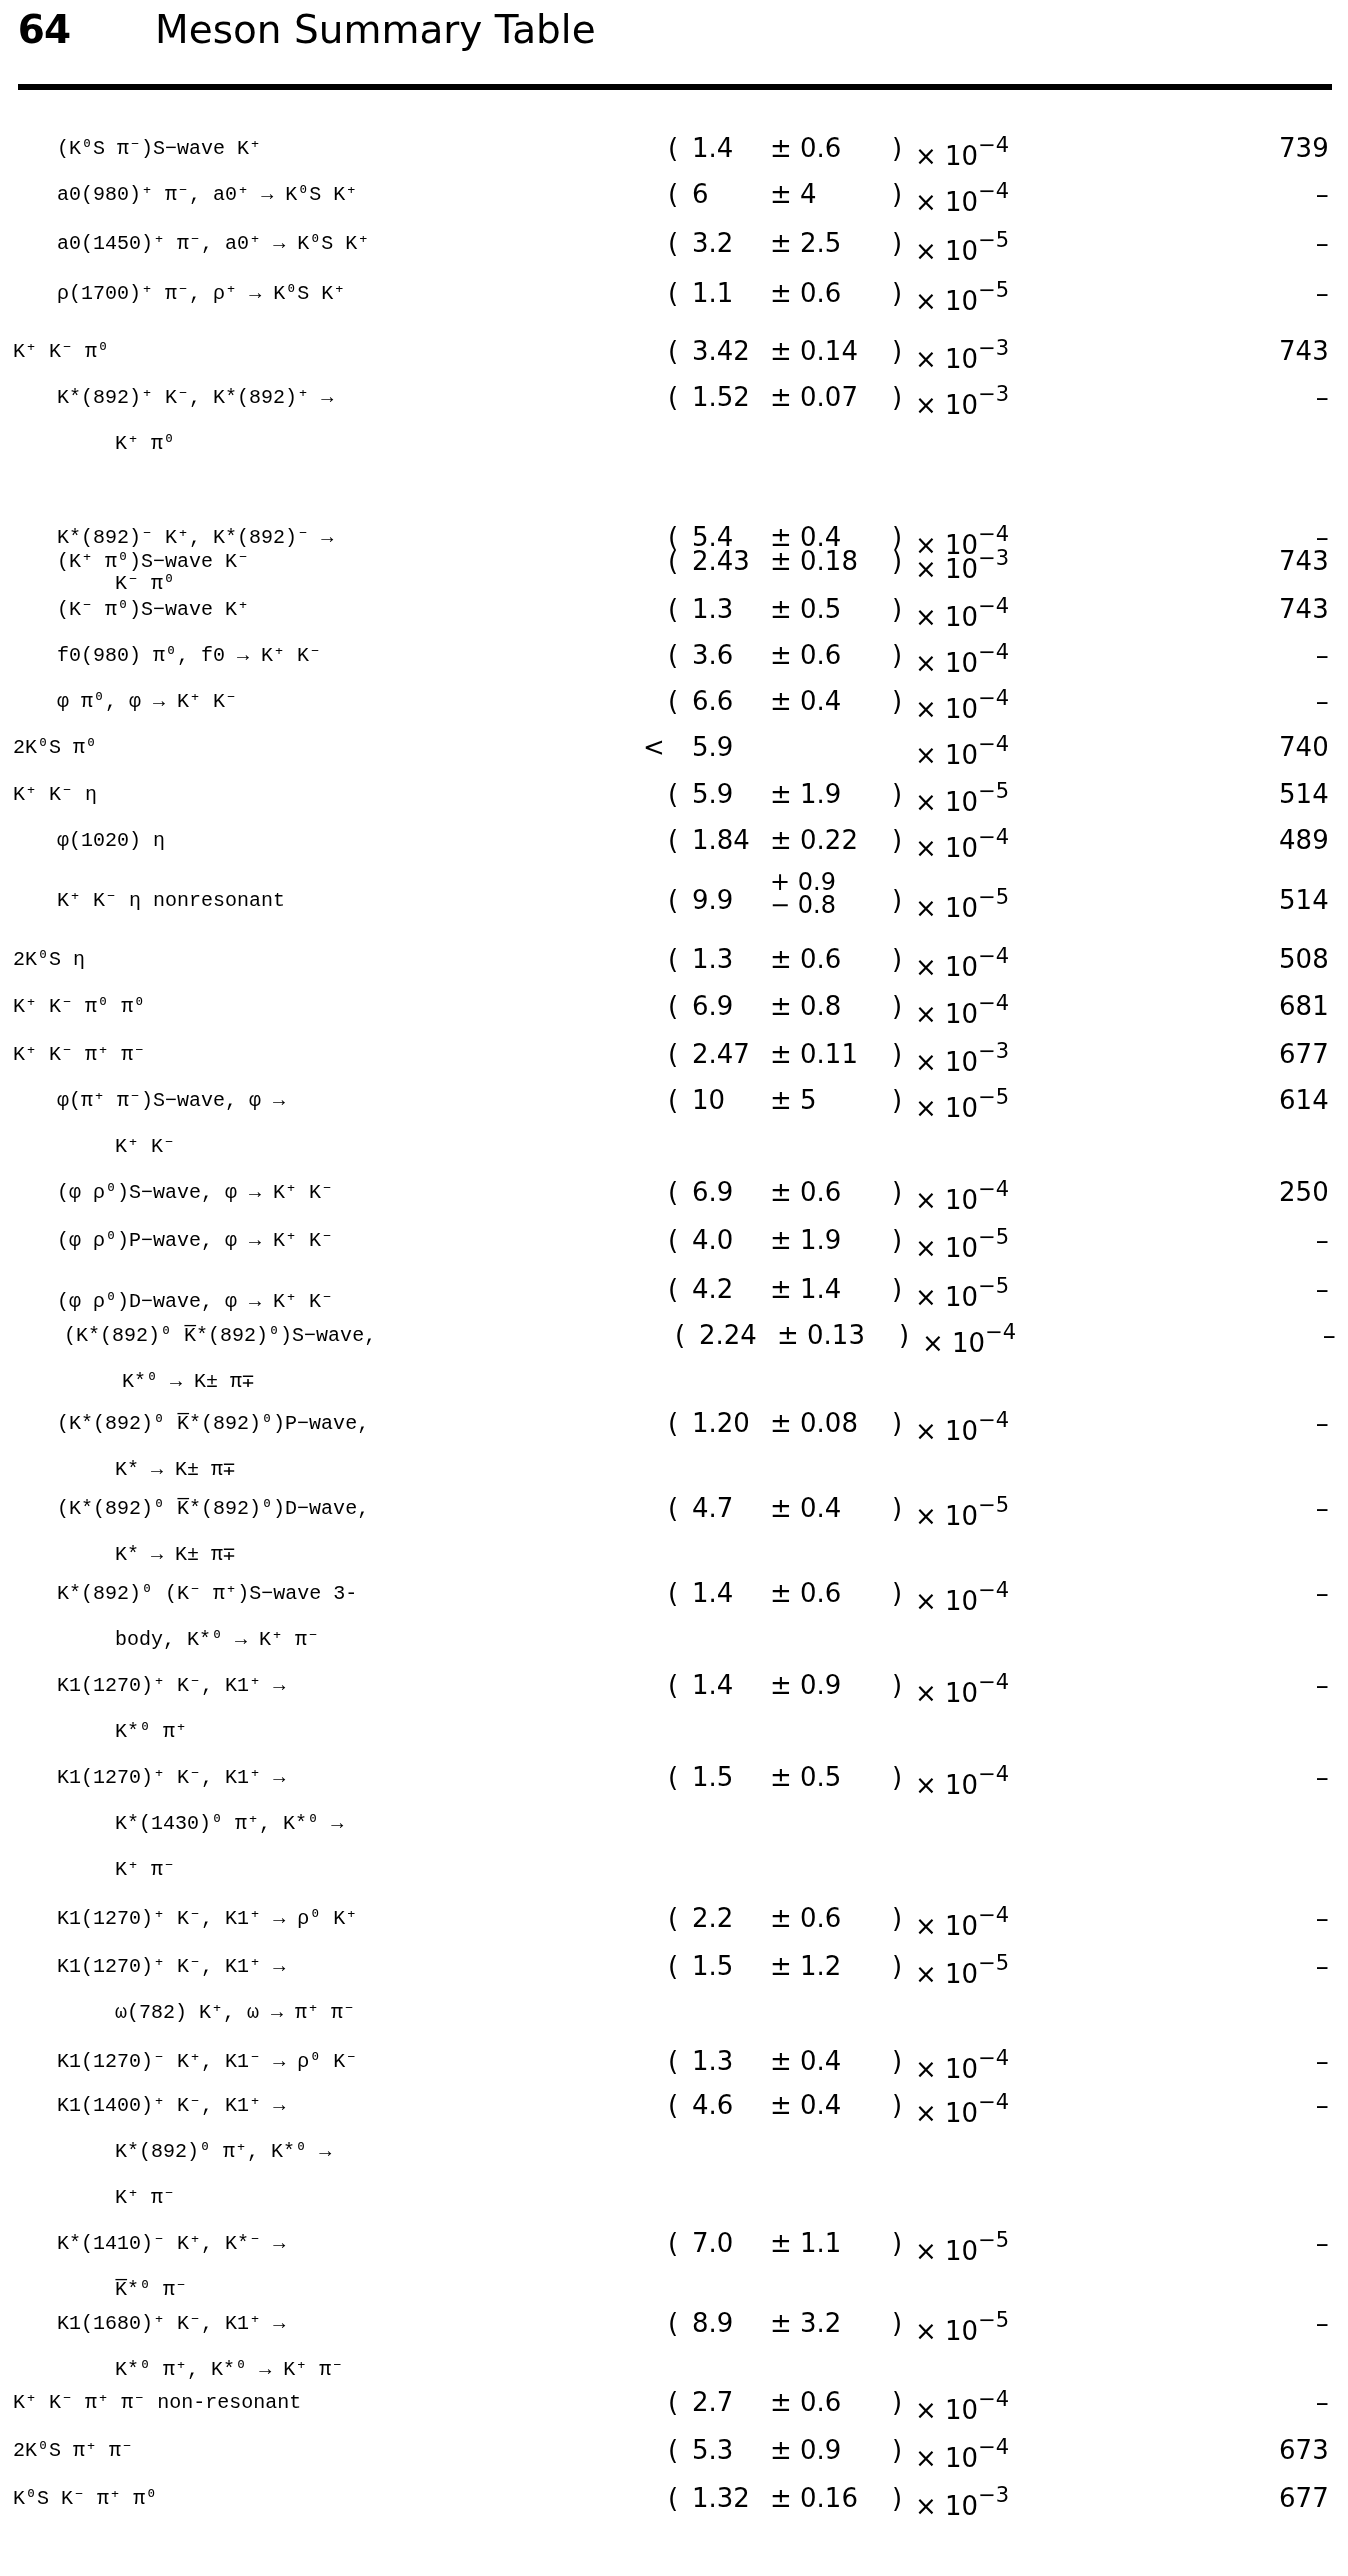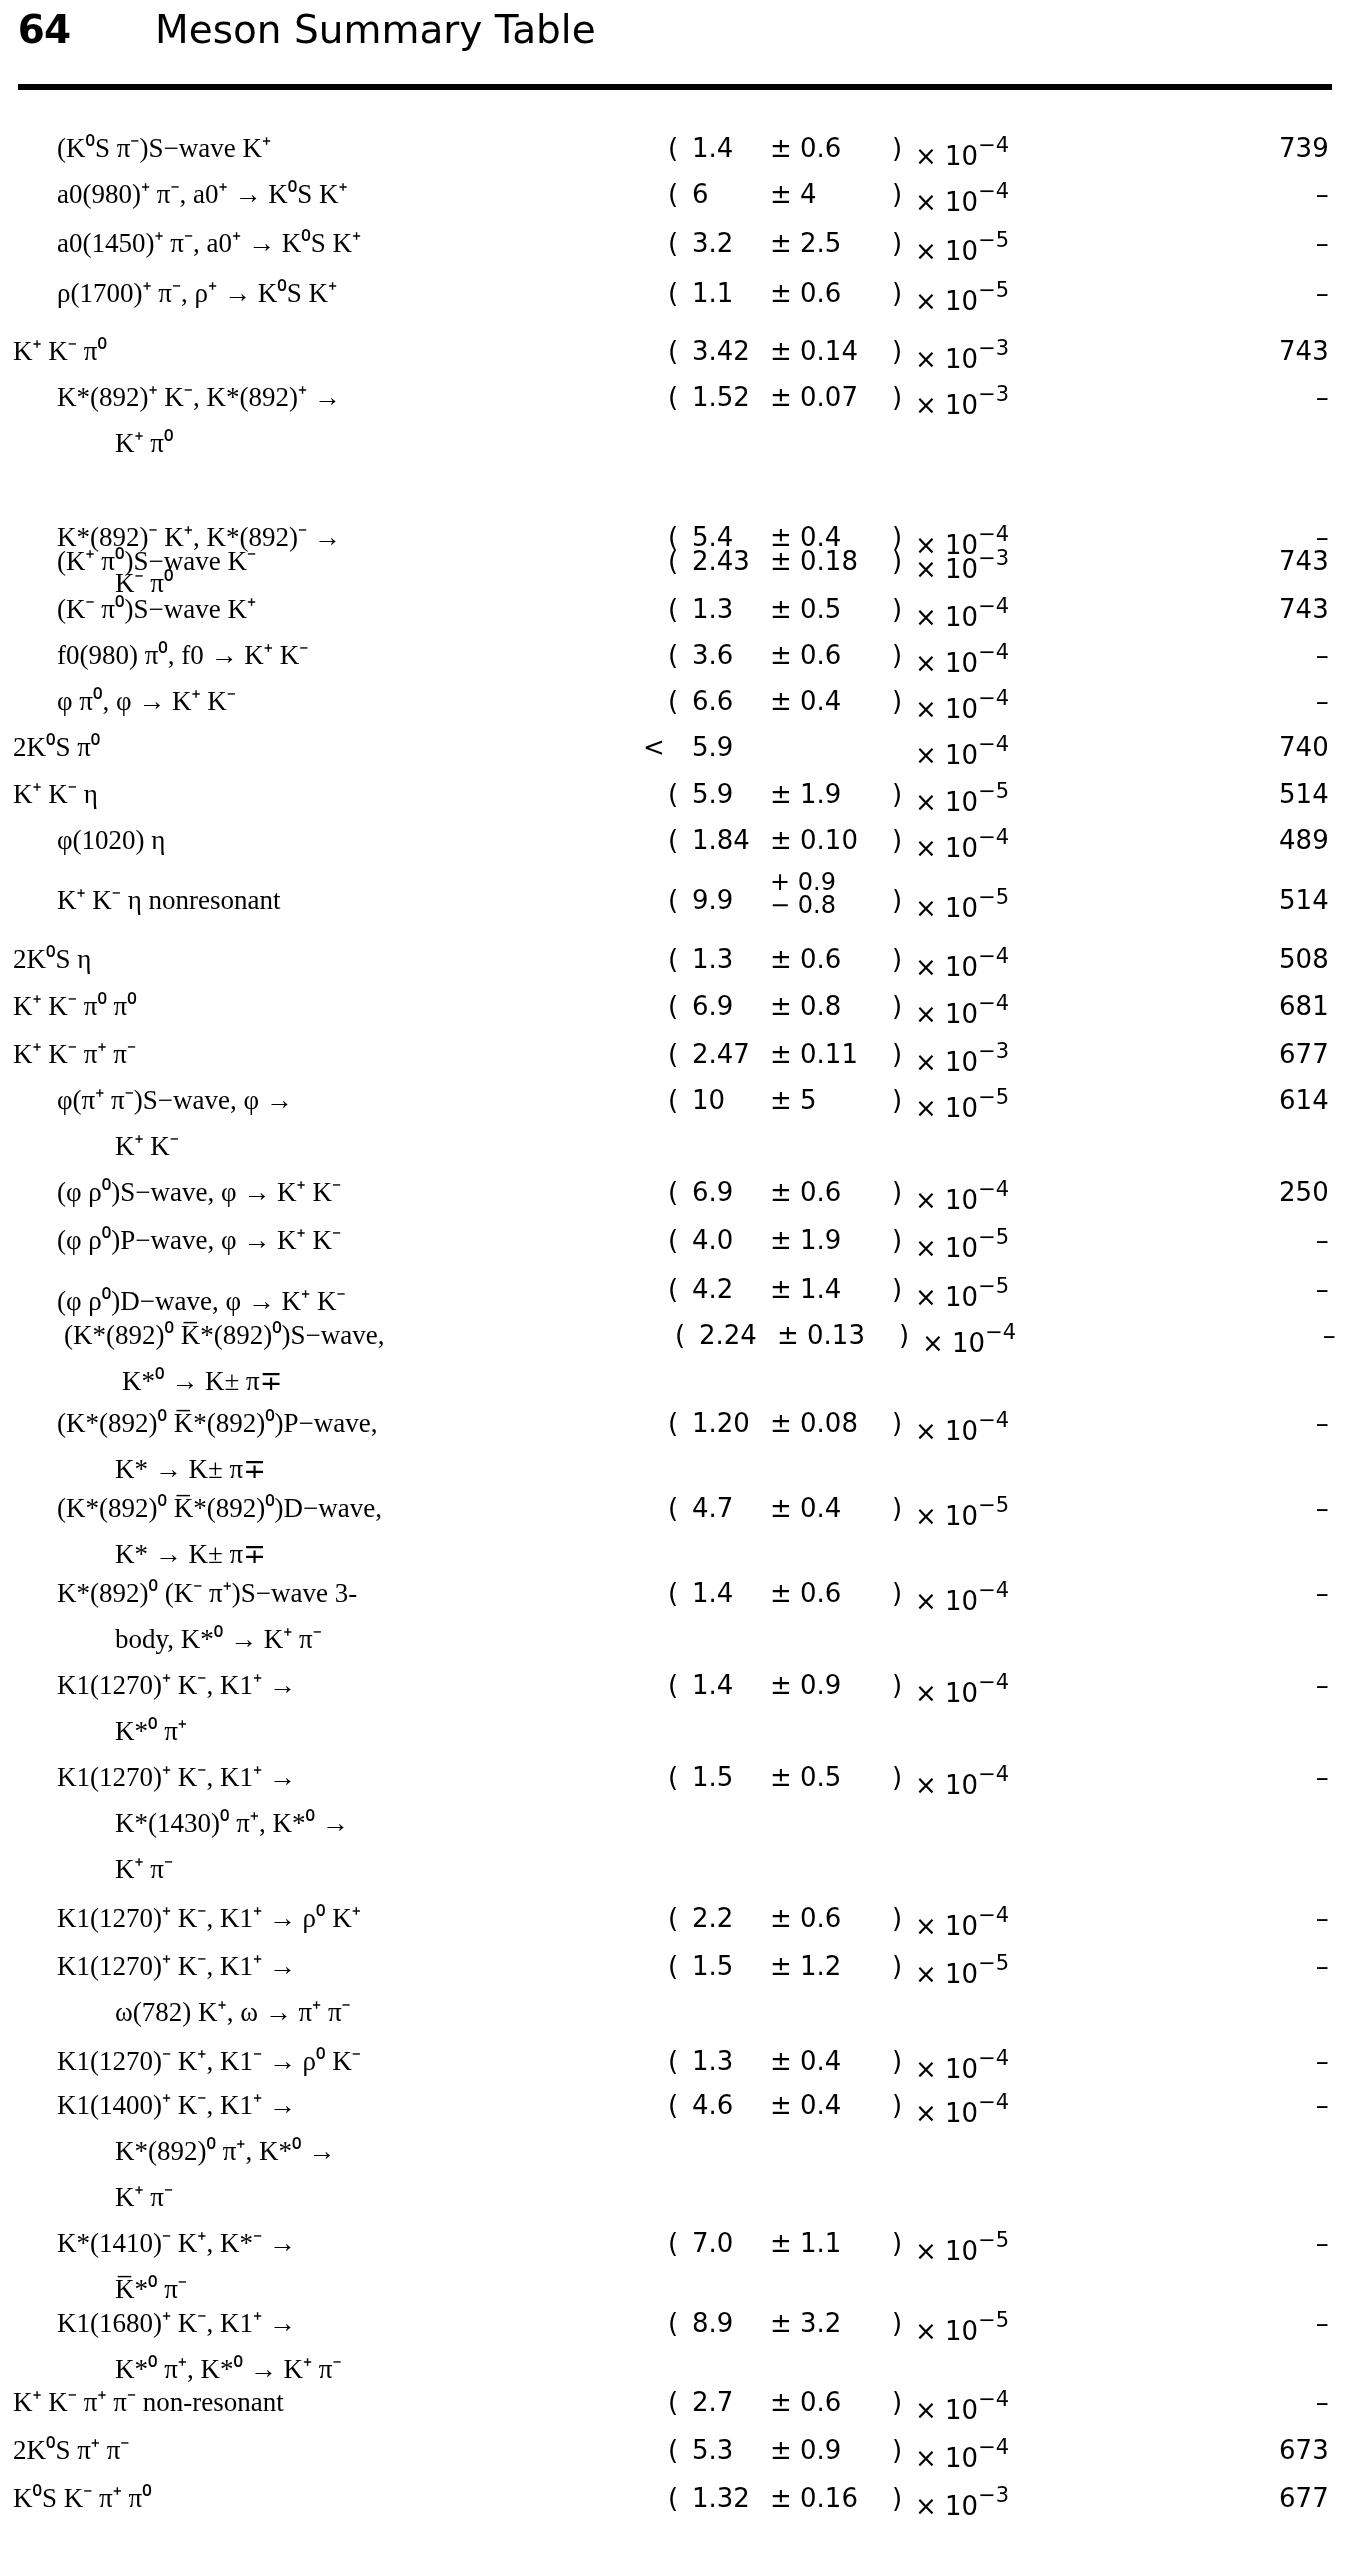--- a/index.html
+++ b/index.html
@@ -4,22 +4,22 @@
 <style>
   html, body { margin:0; padding:0; background:#ffffff; }
   body { width:1349px; height:2576px; position:relative; overflow:hidden; color:#000;
          font-family:"DejaVu Sans", sans-serif; }
   .hdr-num { position:absolute; left:17.7px; top:7px; font-size:39px; font-weight:bold;
              font-family:"DejaVu Sans", sans-serif; letter-spacing:-0.9px; }
   .hdr-title { position:absolute; left:155px; top:7px; font-size:39px;
                font-family:"DejaVu Sans", sans-serif; }
   .rule { position:absolute; left:17.7px; top:84px; width:1314px; height:6.2px; background:#000; }
   .row { position:absolute; left:0; width:1349px; height:48px; }
-  .desc { position:absolute; font-size:27px; line-height:35px; white-space:nowrap;
-          font-family:Liberation Serif, serif; }
+  .desc { position:absolute; font-size:20px; line-height:35px; white-space:nowrap;
+          font-family:Liberation Mono, monospace; }
   .lvl0 { left:13px; }
   .lvl1 { left:57px; }
   .lvl2 { left:115px; }
   .val { position:absolute; left:668px; font-size:26px; line-height:35px; white-space:nowrap; }
   .val span { position:absolute; top:0; }
   .v-open { left:0; }
   .v-lt { left:-25px; }
   .v-cen { left:24px; }
   .v-pm { left:102px; }
   .v-errstack { left:102px; top:-12.4px !important; line-height:23px; font-size:24px; }
@@ -178,21 +178,21 @@
         <span class="v-close">)</span>
         <span class="v-exp"><span style="position: static;">× 10</span><sup>−5</sup></span>
       </div>
       <div class="pval">514</div>
     </div>
     <div class="row" style="top: 823px;">
       <div class="desc lvl1" style="top: 0px;">φ(1020) η</div>
       <div class="val">
         <span class="v-open">(</span>
         <span class="v-cen">1.84</span>
-        <span class="v-pm">± 0.10</span>
+        <span class="v-pm">± 0.22</span>
         <span class="v-close">)</span>
         <span class="v-exp"><span style="position: static;">× 10</span><sup>−4</sup></span>
       </div>
       <div class="pval">489</div>
     </div>
     <div class="row" style="top: 883px;">
       <div class="desc lvl1" style="top: 0px;">K⁺ K⁻ η nonresonant</div>
       <div class="val">
         <span class="v-open">(</span>
         <span class="v-cen">9.9</span>

